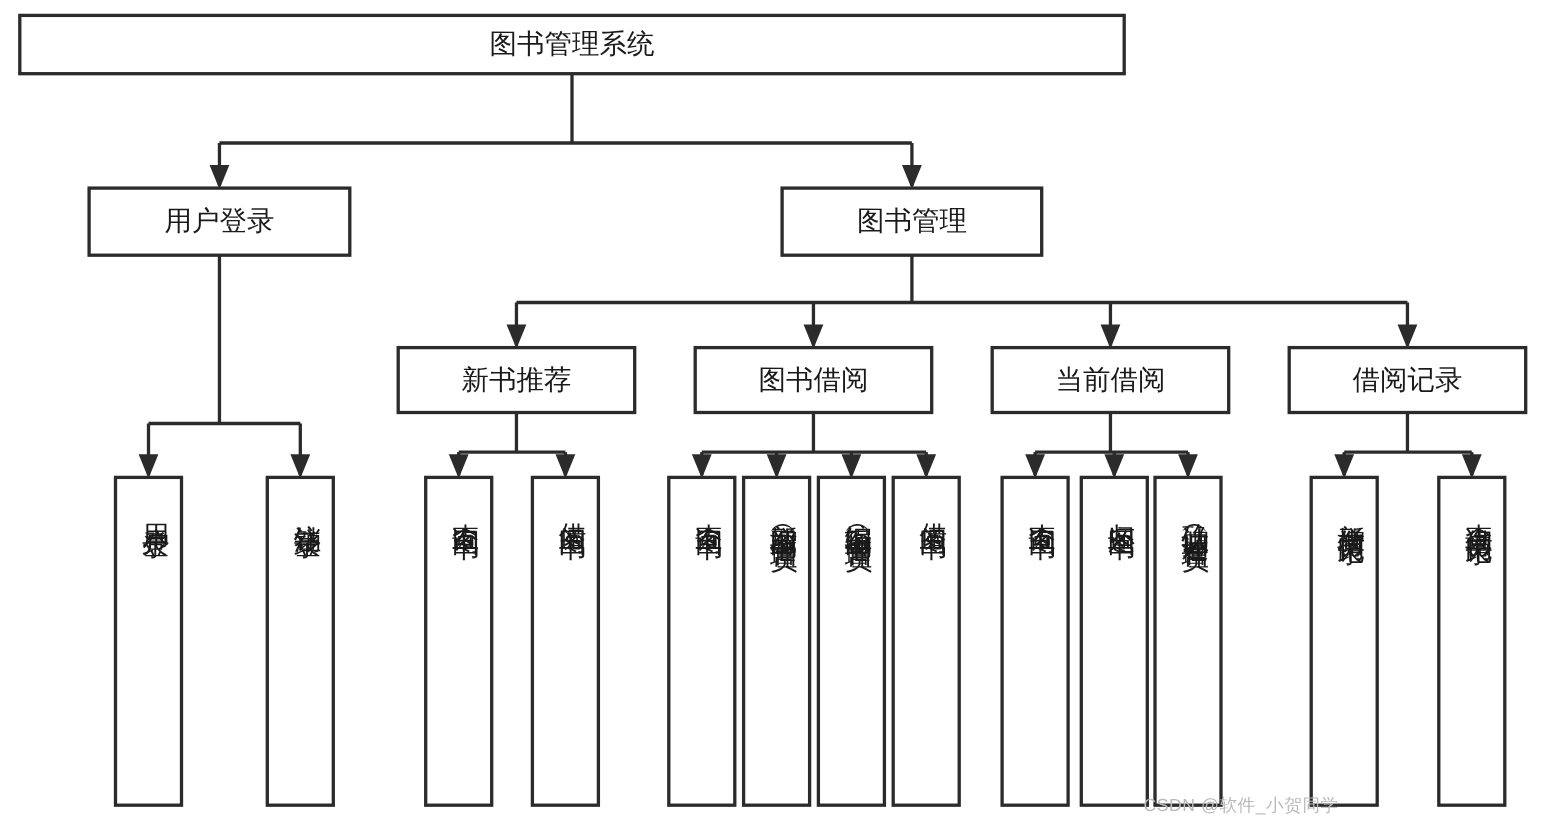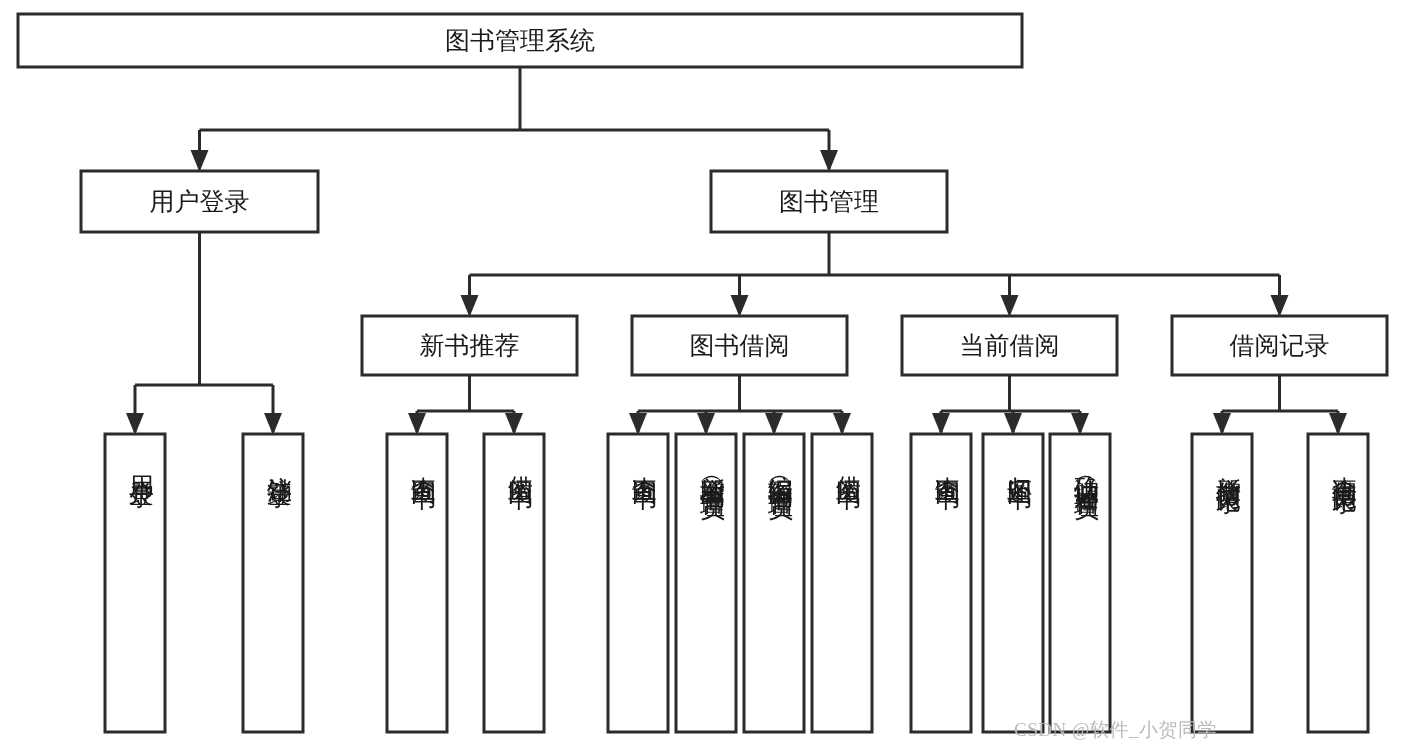--- a/index.html
+++ b/index.html
@@ -68,22 +68,22 @@
     color: #1a1a1a;
     letter-spacing: 3px;
     text-align: start;
     pointer-events: none;
     user-select: none;
   }
   .watermark {
     position: absolute;
     right: 12px;
     bottom: 4px;
-    font-family: Liberation Serif, serif;
-    font-size: 19px;
+    font-family: Liberation Sans, sans-serif;
+    font-size: 16px;
     color: #b9b9b9;
     letter-spacing: 0.5px;
     white-space: nowrap;
     user-select: none;
   }
 </style>
 </head>
 <body>
 
 <div id="diagram-root">

